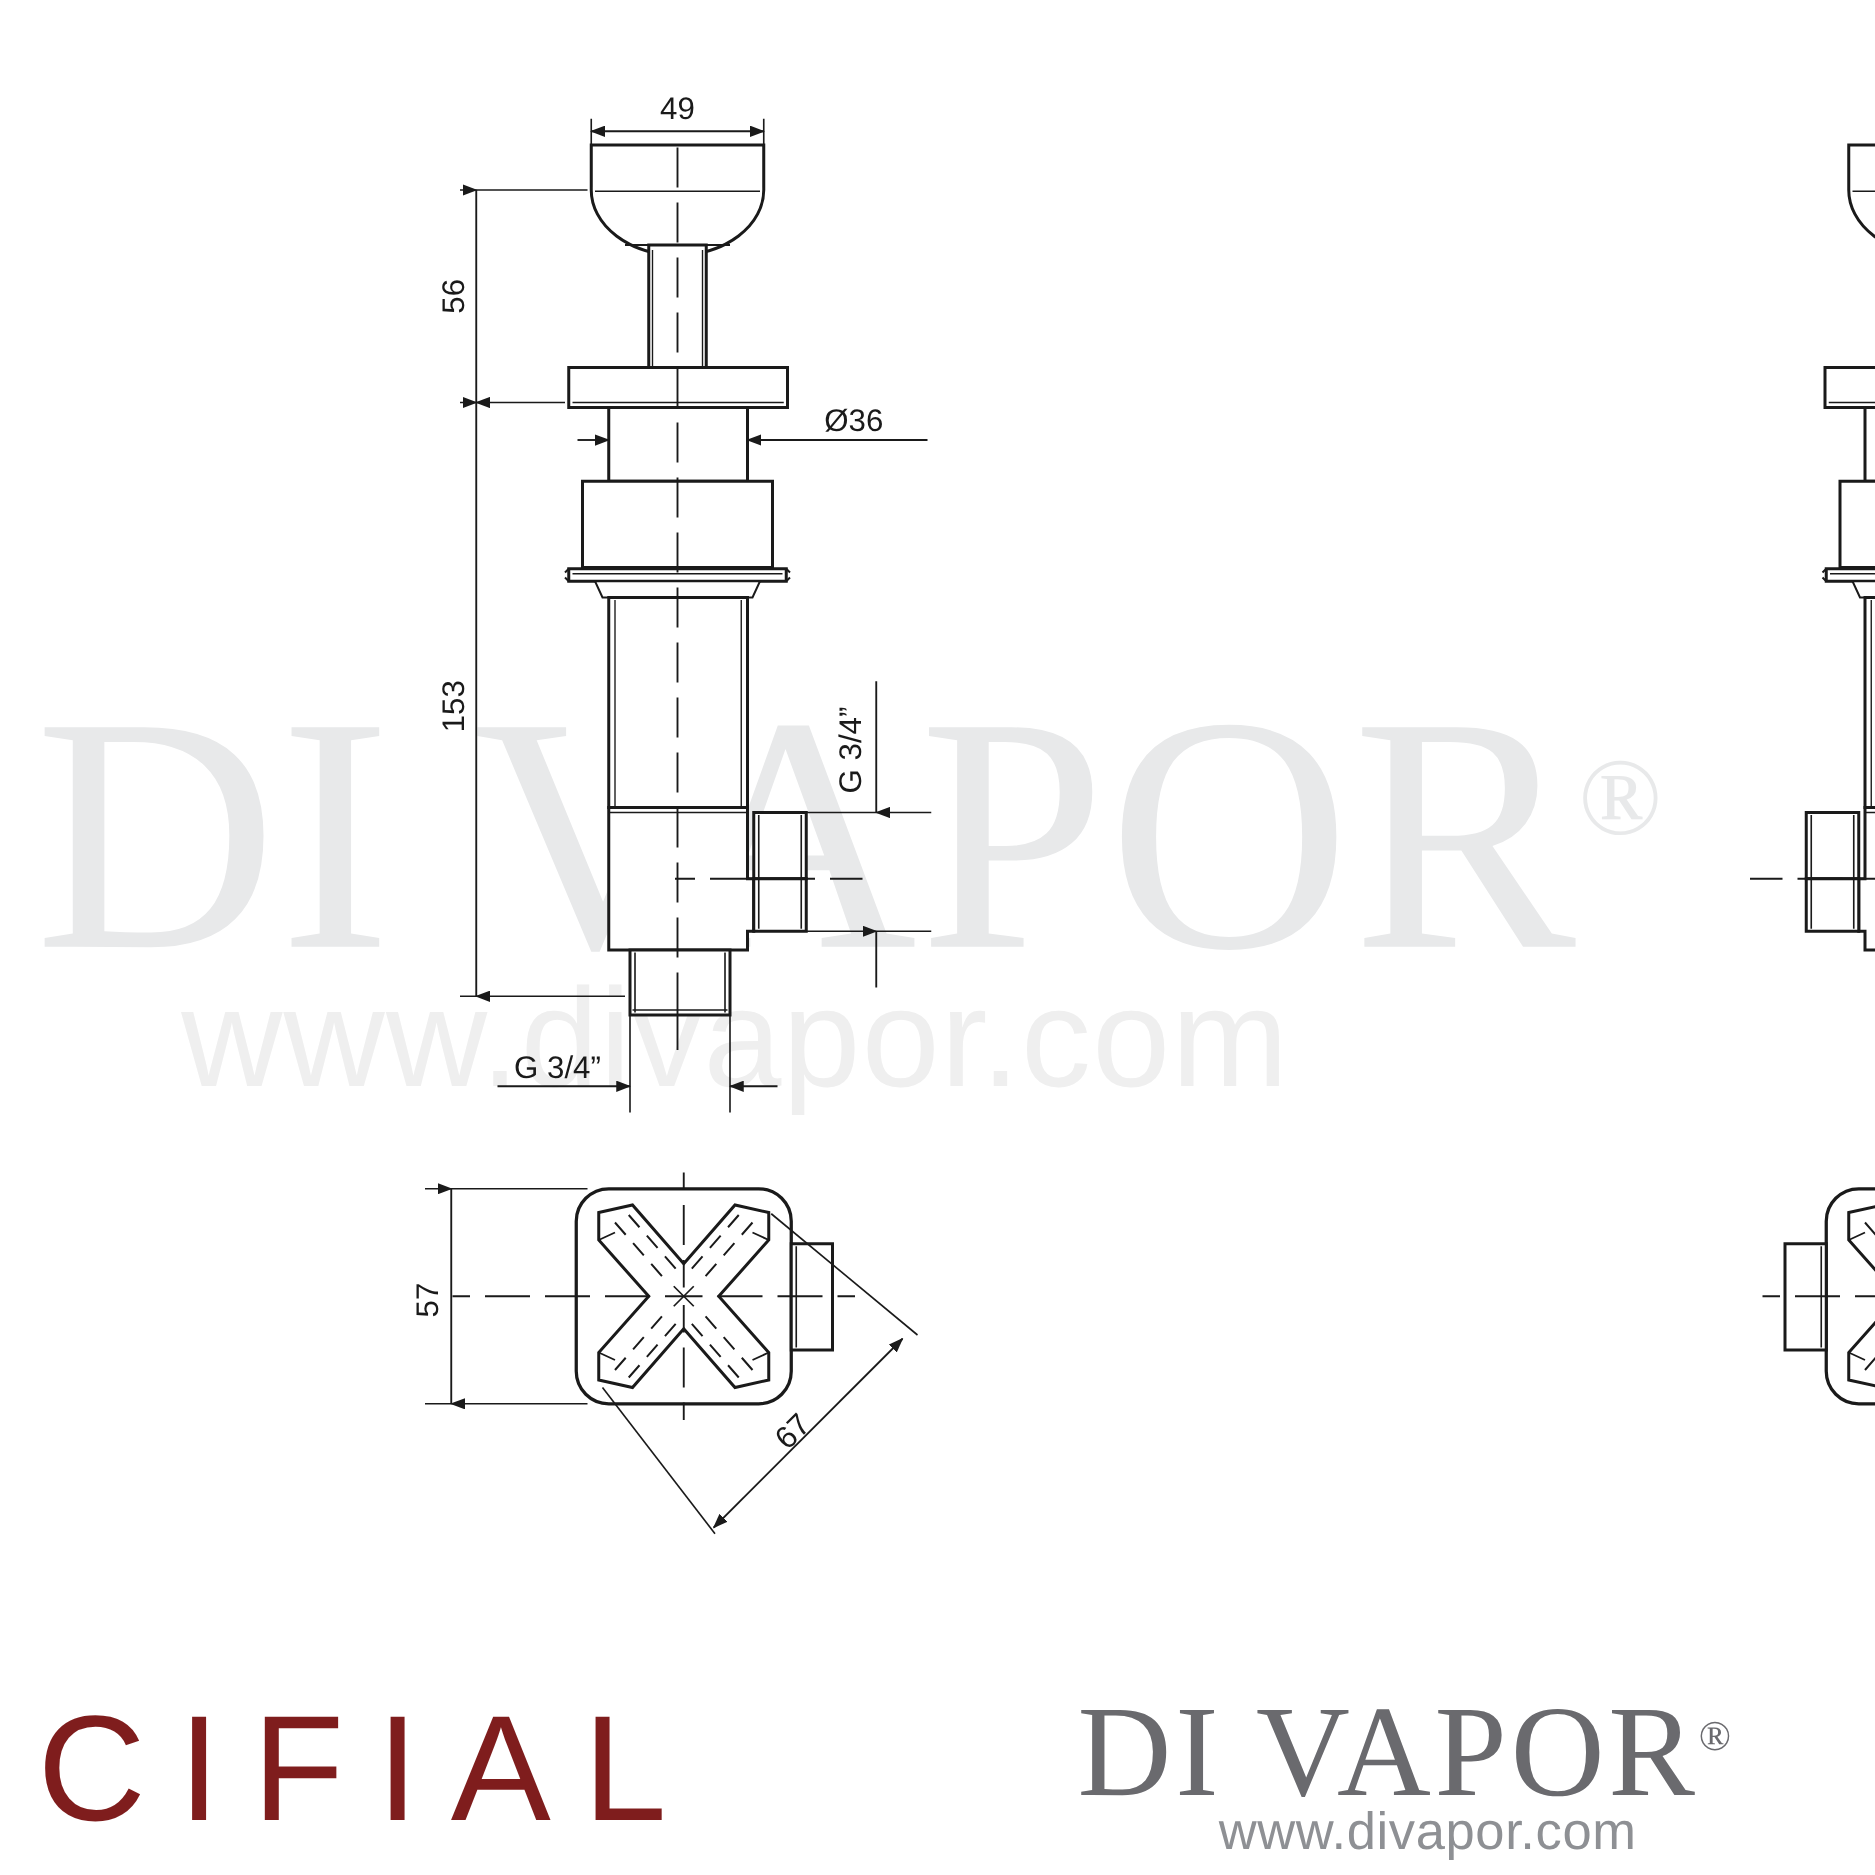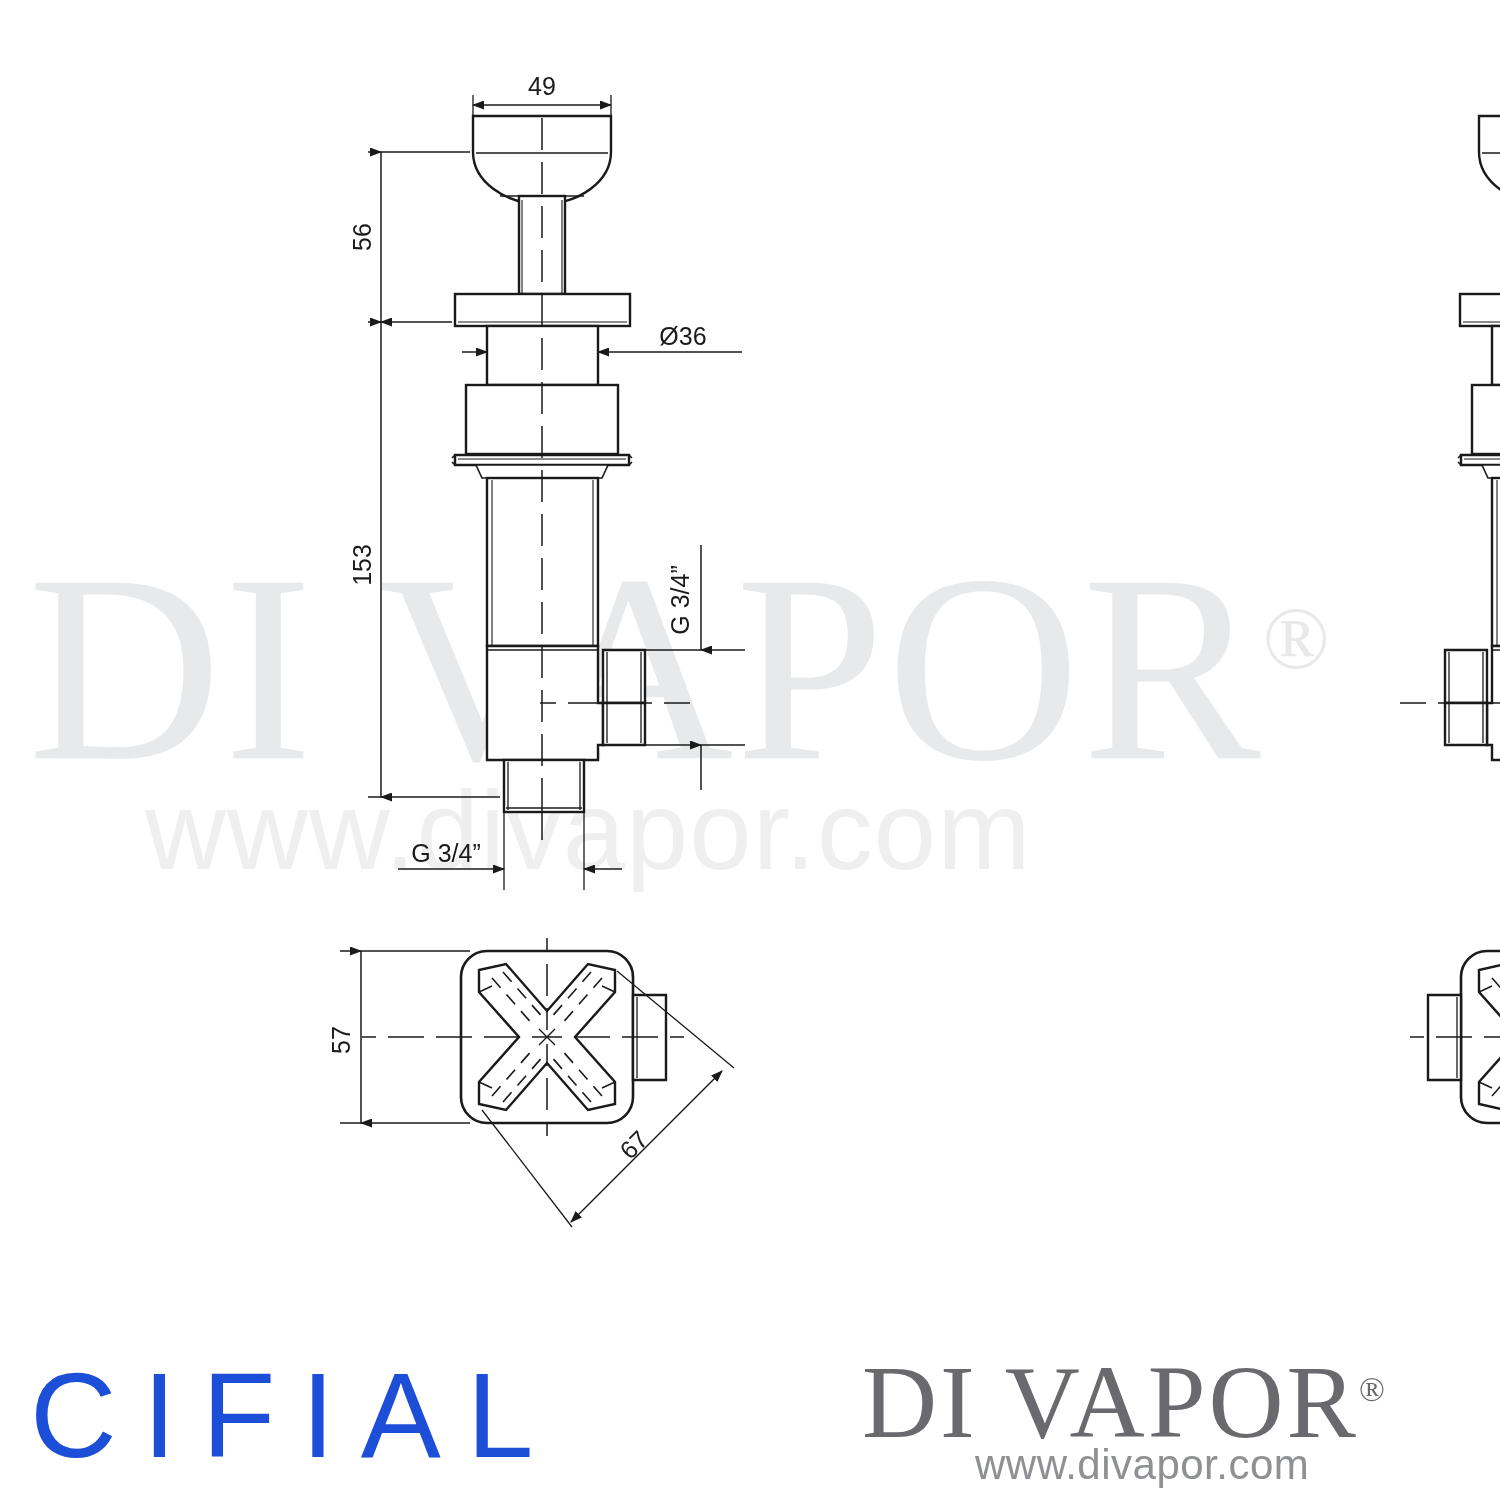--- a/index.html
+++ b/index.html
@@ -25,21 +25,21 @@
     font-family:"Liberation Sans",sans-serif;
     font-size:112px;line-height:112px;color:#efefef;letter-spacing:1px;
     white-space:nowrap;user-select:none;
   }
   
   .cifial{
     position:absolute;left:30px;top:1355px;
     font-family:"Liberation Sans",sans-serif;
     font-size:120px;line-height:120px;
     letter-spacing:26px;
-    color:#1d4ed8;
+    color:#7f1d1d;
     font-weight:400;
     white-space:nowrap;
   }
   .divapor{
     position:absolute;left:862px;top:1338px;
     font-family:"Liberation Serif",serif;
     font-size:104px;line-height:104px;
     color:#6a6a6e;letter-spacing:3px;white-space:nowrap;
   }
   .divapor .reg{font-size:34px;vertical-align:super;letter-spacing:0;}

